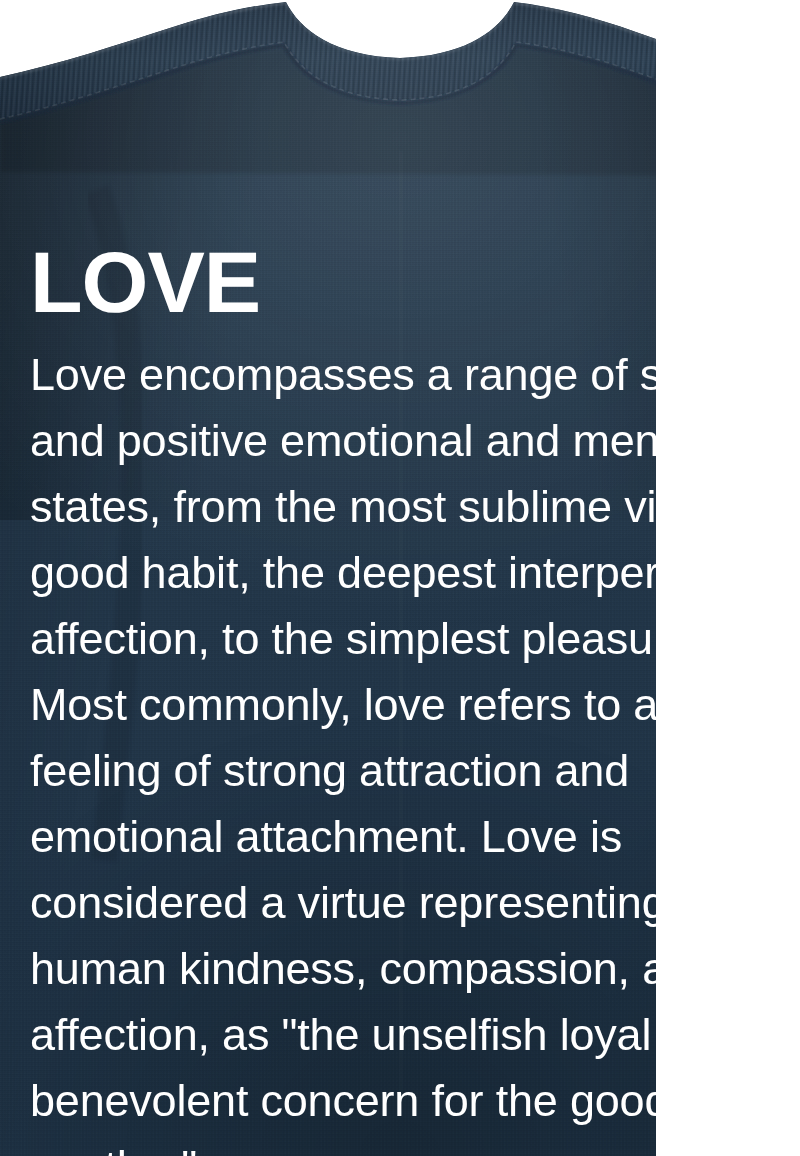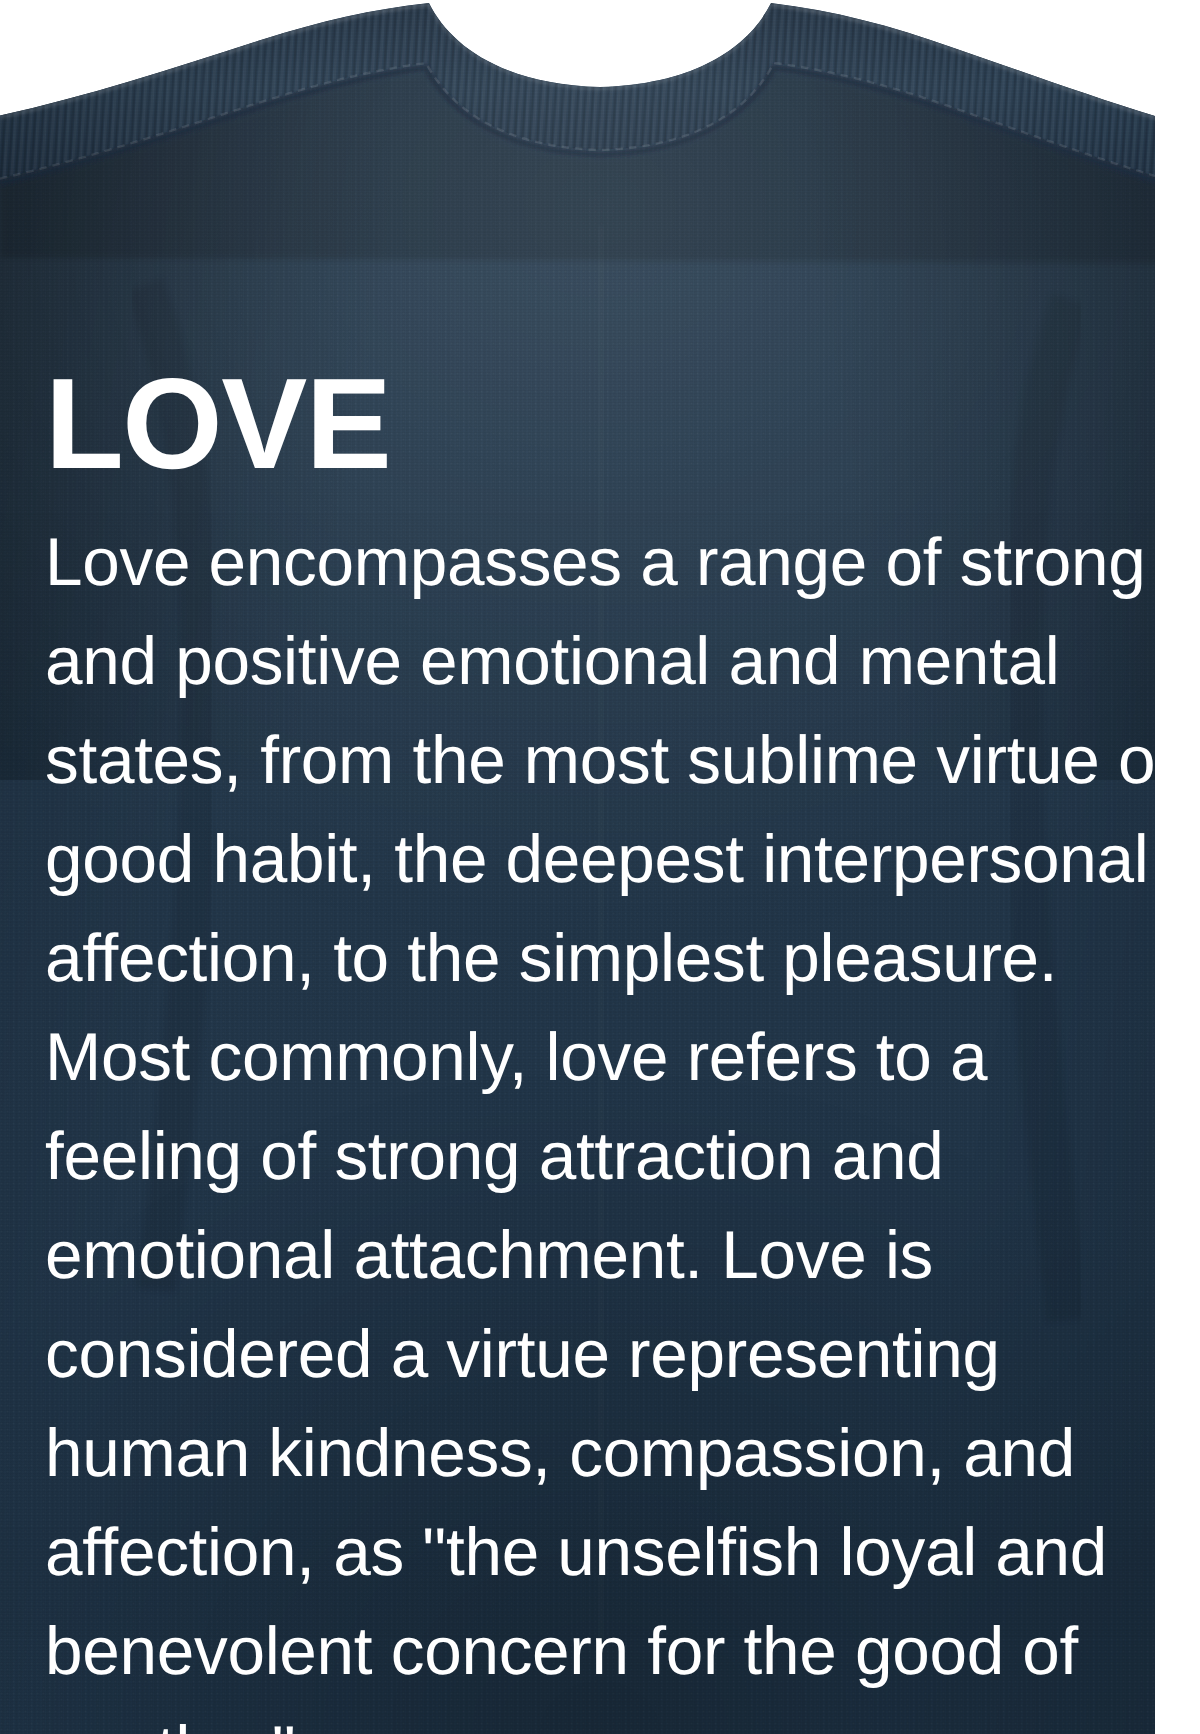--- a/index.html
+++ b/index.html
@@ -8,21 +8,21 @@
     padding: 0;
     background: #ffffff;
   }
   body {
     font-family: "Liberation Sans", sans-serif;
   }
 
   
   .photo-stage {
     position: relative;
-    width: 770px;
+    width: 656px;
     height: 1156px;
     overflow: hidden;
     background: #ffffff;
   }
 
   
   .garment {
     position: absolute;
     left: 0;
     top: 0;

